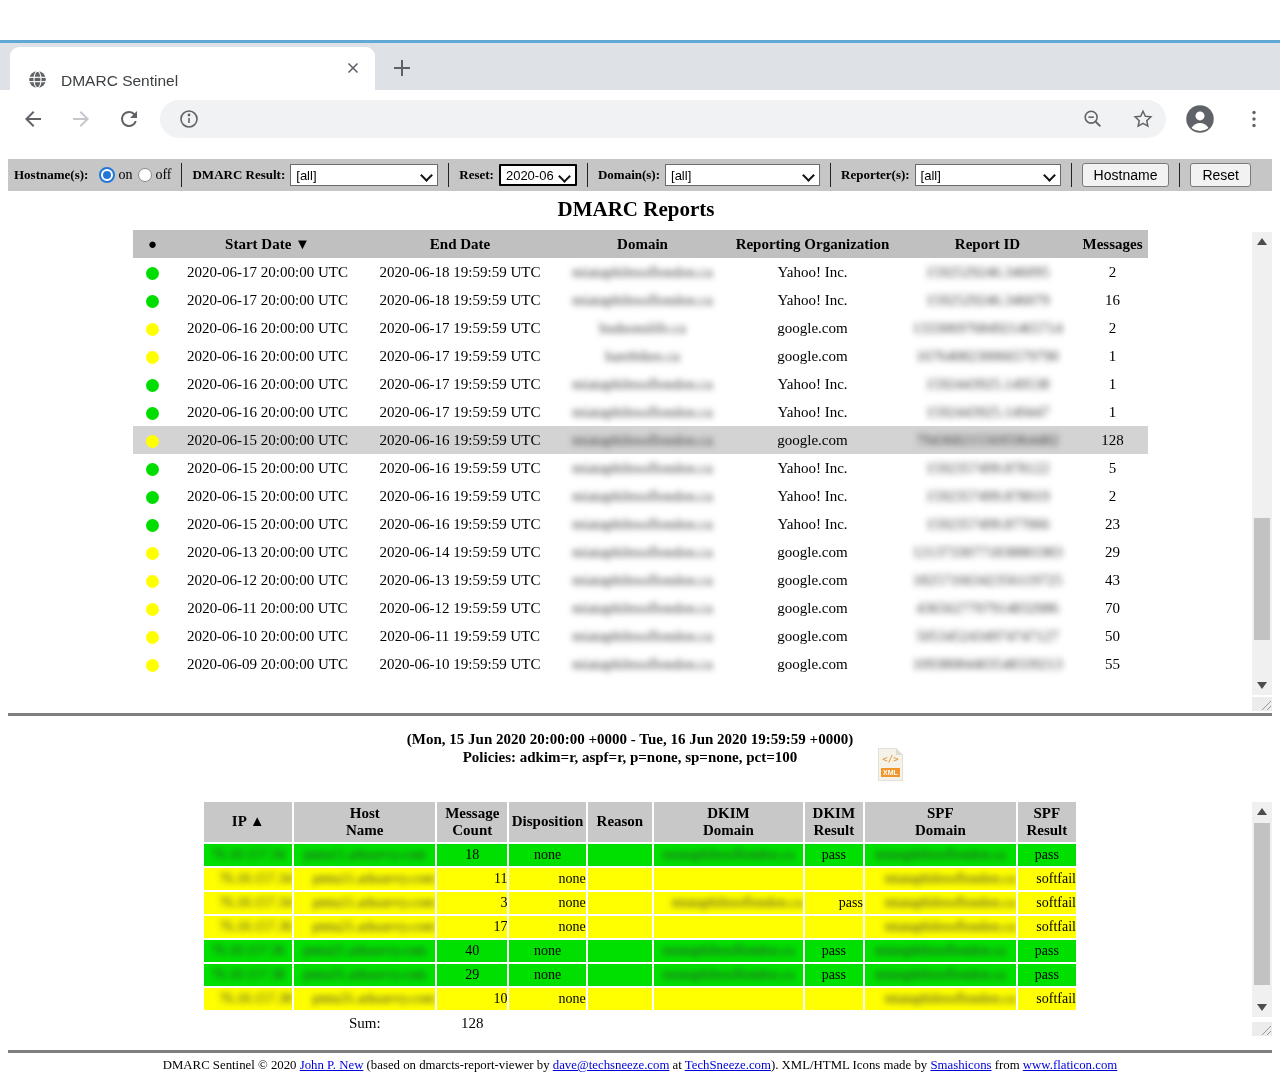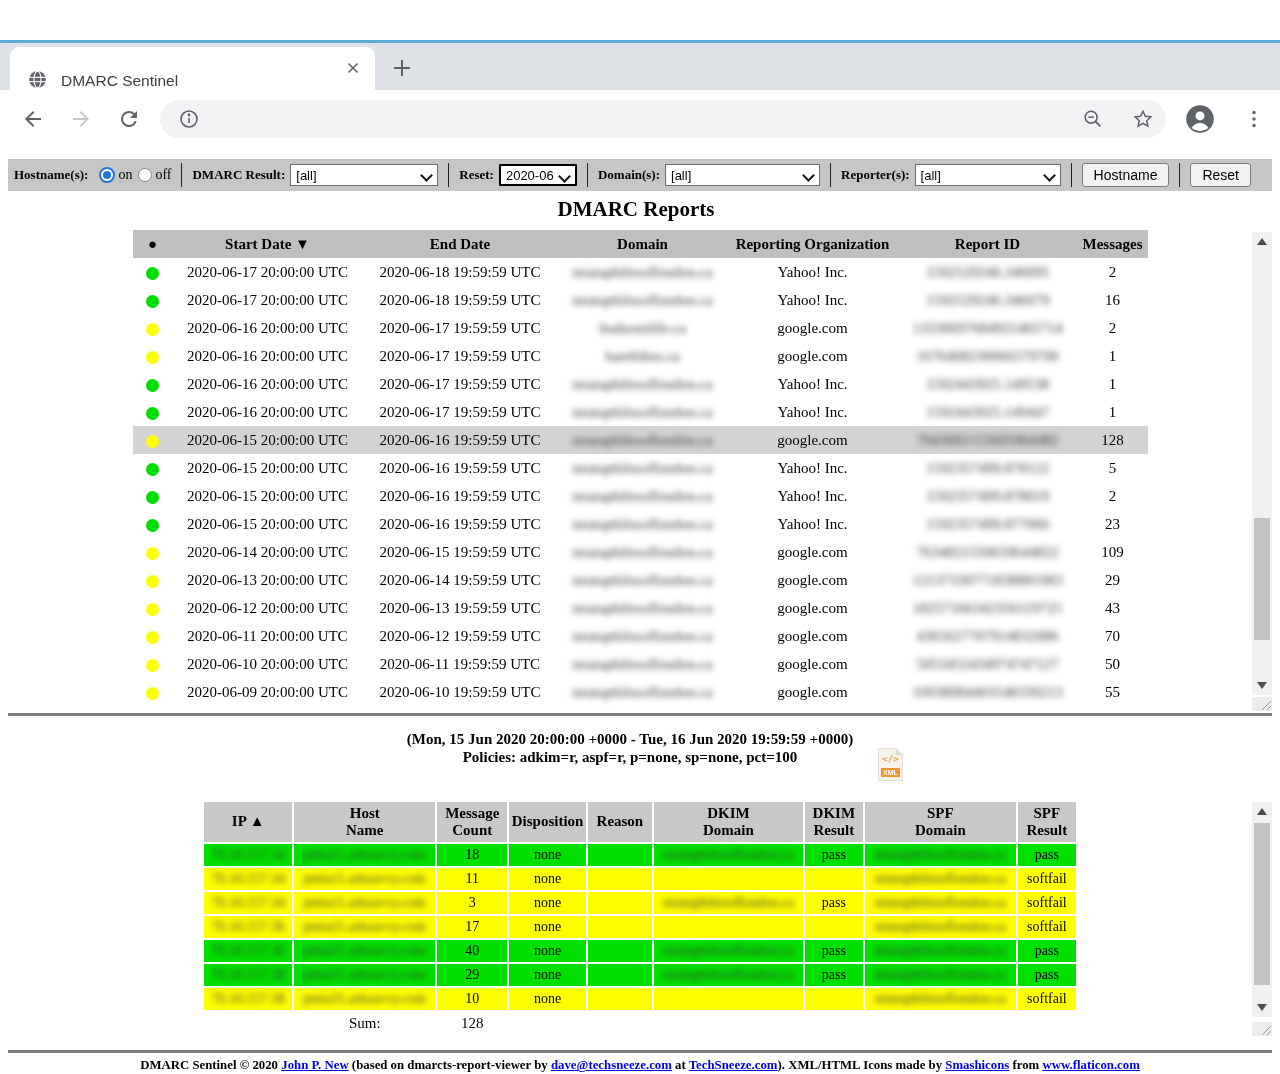--- a/index.html
+++ b/index.html
@@ -103,25 +103,25 @@
   .xml-band{position:absolute;bottom:3px;left:2px;right:2px;height:9px;background:#f0962e;
     color:#fff;font:bold 7px "Liberation Sans",sans-serif;text-align:center;line-height:9px;}
 
   .detail-area{position:absolute;top:800px;left:8px;width:1264px;height:244px;overflow:hidden;}
   #detail-table{border-collapse:separate;border-spacing:2px;table-layout:fixed;width:876px;
     margin:0 auto;font-size:14px;}
   #detail-table th{background:#c8c8c8;font-weight:bold;font-size:15px;white-space:pre-line;
     height:40px;vertical-align:middle;text-align:center;line-height:1.15;padding:0;}
   #detail-table td{height:22px;text-align:center;padding:0;overflow:hidden;white-space:nowrap;}
   #detail-table tr.row-green td{background:#00e000;}
-  #detail-table tr.row-yellow td{background:#ffff00;}
+  #detail-table tr.row-yellow td{background:#ffff00;text-align:right;}
   #detail-table tr.sum-row td{background:transparent;font-size:15px;}
 
   
-  .footer{position:absolute;top:1058px;left:0;width:1280px;text-align:center;font-size:12.8px;font-weight:bold;}
+  .footer{position:absolute;top:1058px;left:0;width:1280px;text-align:center;font-size:12.8px;}
   .footer a{color:#0000dd;text-decoration:underline;}
 </style>
 </head>
 <body>
 
 <div class="app">
 
   <div class="accent-line"></div>
 
   <div class="tabbar">
@@ -326,29 +326,20 @@
             <td><span class="dot green"></span></td>
             <td>2020-06-15 20:00:00 UTC</td>
             <td>2020-06-16 19:59:59 UTC</td>
             <td><span class="blur">miataphilesoflondon.ca</span></td>
             <td>Yahoo! Inc.</td>
             <td><span class="blur">1592357499.877066</span></td>
             <td>23</td>
           </tr>
           <tr>
             <td><span class="dot yellow"></span></td>
-            <td>2020-06-14 20:00:00 UTC</td>
-            <td>2020-06-15 19:59:59 UTC</td>
-            <td><span class="blur">miataphilesoflondon.ca</span></td>
-            <td>google.com</td>
-            <td><span class="blur">7634821550659644822</span></td>
-            <td>109</td>
-          </tr>
-          <tr>
-            <td><span class="dot yellow"></span></td>
             <td>2020-06-13 20:00:00 UTC</td>
             <td>2020-06-14 19:59:59 UTC</td>
             <td><span class="blur">miataphilesoflondon.ca</span></td>
             <td>google.com</td>
             <td><span class="blur">12137330771838881983</span></td>
             <td>29</td>
           </tr>
           <tr>
             <td><span class="dot yellow"></span></td>
             <td>2020-06-12 20:00:00 UTC</td>

